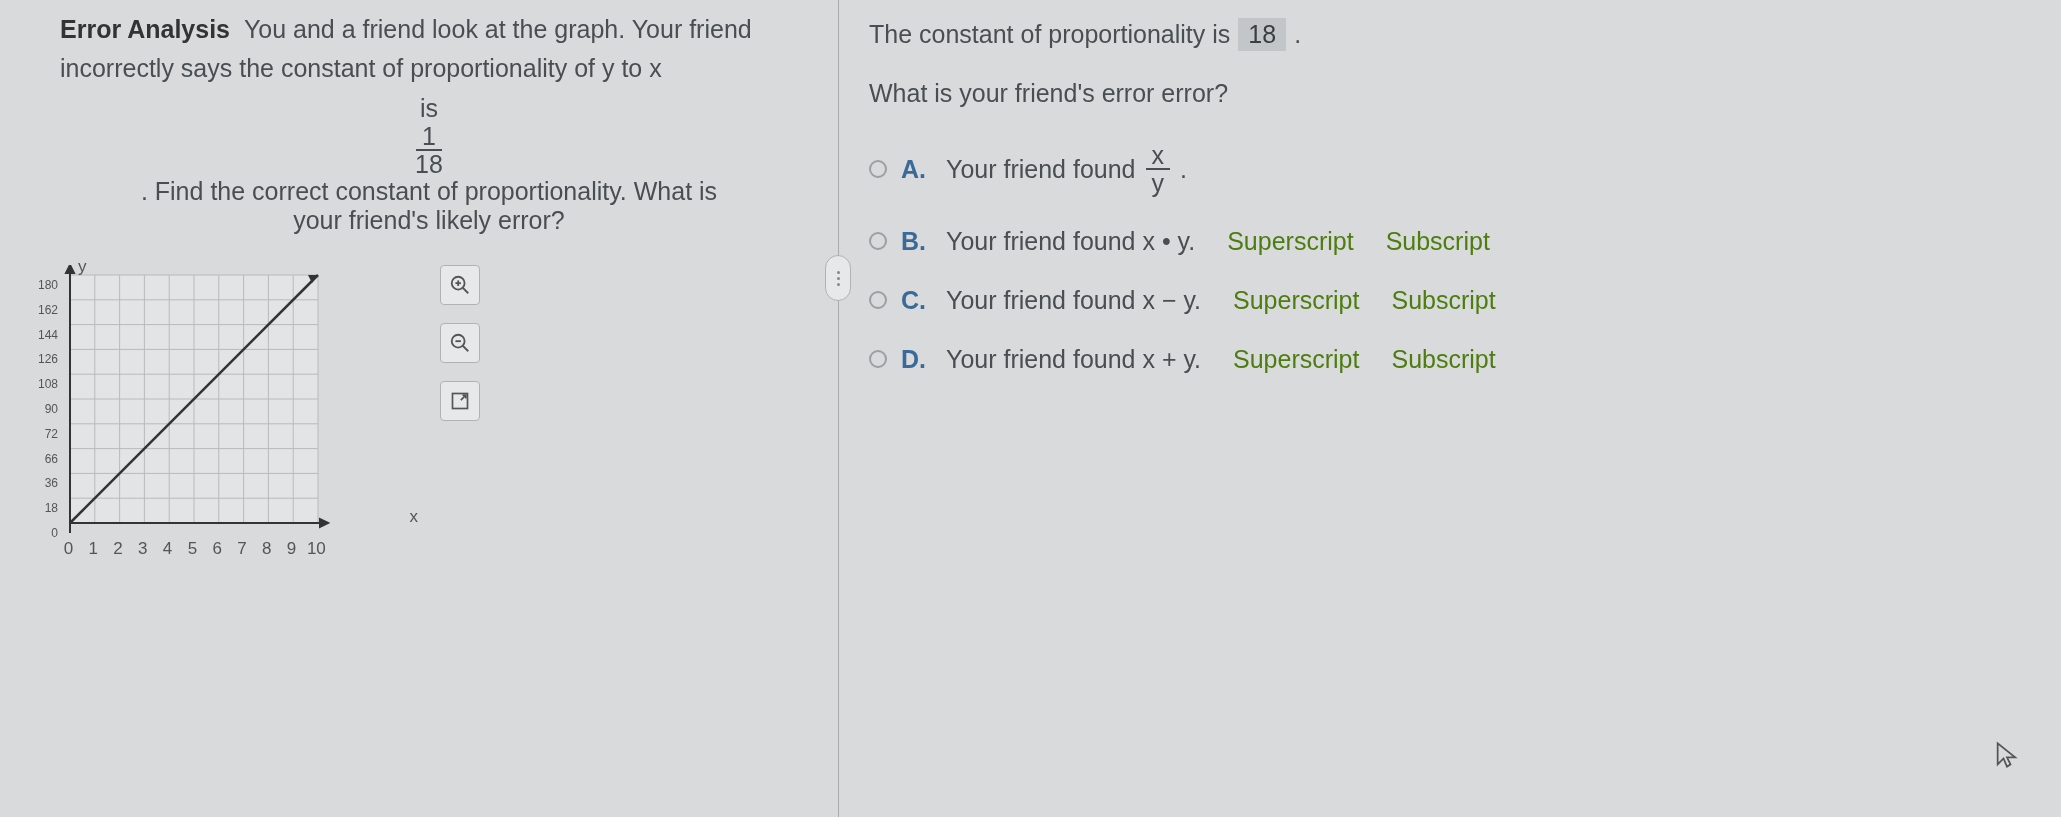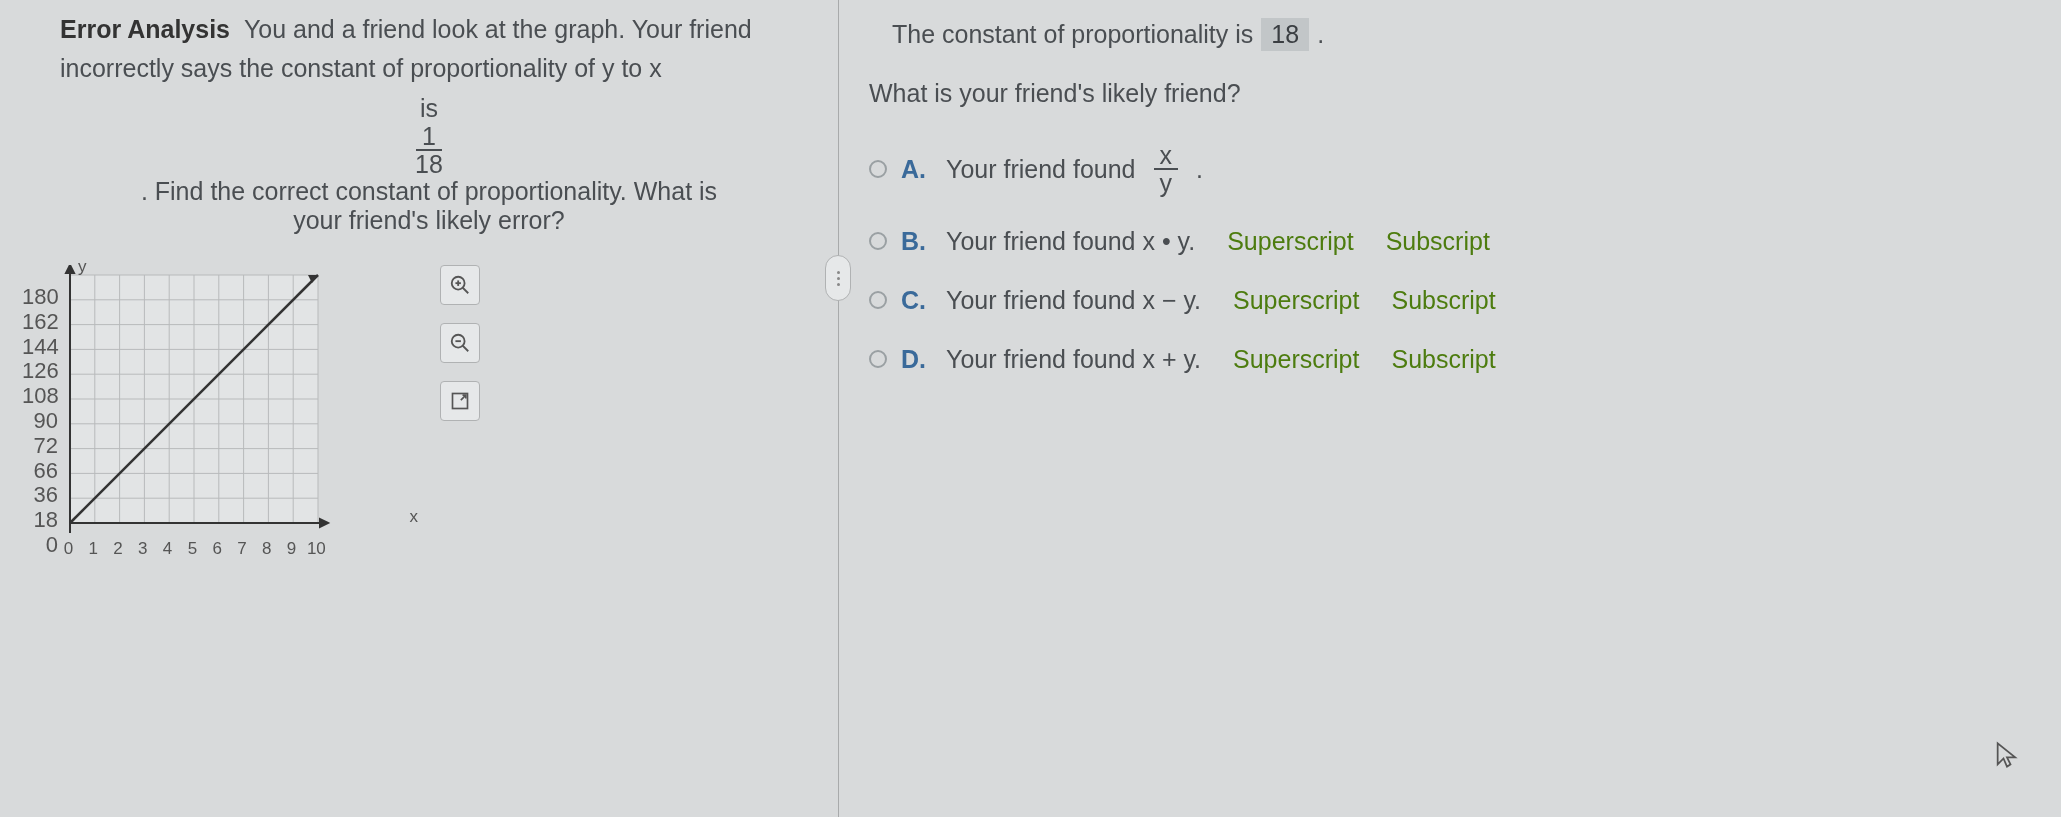--- a/index.html
+++ b/index.html
@@ -64,24 +64,24 @@
     display: flex;
     align-items: flex-start;
   }
   .chart-wrap {
     position: relative;
     width: 340px;
   }
   .y-label-col {
     position: absolute;
     left: -38px;
-    top: 20px;
+    top: 8px;
     width: 36px;
     text-align: right;
-    font-size: 22px;
+    font-size: 12px;
     color: #555;
   }
   .y-label-col div { height: 24.8px; line-height: 24.8px; }
   .axis-y-name {
     position: absolute;
     left: 18px;
     top: -8px;
     font-size: 17px;
     color: #555;
   }
@@ -113,38 +113,38 @@
     width: 40px; height: 40px;
     border: 1px solid #b0b2b3;
     border-radius: 4px;
     background: #e6e8e9;
     display: flex;
     align-items: center;
     justify-content: center;
     color: #555;
   }
   
-  .answer-line { display: flex; align-items: center; gap: 8px; margin-left: 23px; }
+  .answer-line { display: flex; align-items: center; gap: 8px; }
   .answer-box {
     background: #c2c6c8;
     padding: 2px 10px;
     color: #3a3e42;
     font-size: 25px;
   }
   .q2 { margin-top: 28px; }
   .choices { margin-top: 34px; display: flex; flex-direction: column; gap: 30px; }
   .choice { display: flex; align-items: center; gap: 14px; }
   .radio {
     width: 18px; height: 18px;
     border: 2px solid #9aa0a3;
     border-radius: 50%;
     flex-shrink: 0;
   }
   .choice-letter { color: #3a6a9a; font-weight: bold; margin-right: 6px; }
-  .choice-text { display: flex; align-items: center; gap: 12px; }
+  .choice-text { display: flex; align-items: center; gap: 4px; }
   .hint-btn {
     font-size: 25px;
     color: #4d7c0f;
     margin-left: 18px;
   }
   .cursor-icon {
     position: absolute;
     right: 40px;
     bottom: 40px;
     font-size: 32px;
@@ -270,21 +270,21 @@
       <span></span>
       <span></span>
   </div>
 
   <div class="answer-line">
     <span>The constant of proportionality is</span>
     <span class="answer-box">18</span>
     <span>.</span>
   </div>
 
-  <p class="q2">What is your friend's likely friend?</p>
+  <p class="q2">What is your friend's error error?</p>
 
   <div class="choices">
 
     <div class="choice">
       <span class="radio"></span>
       <span class="choice-letter">A.</span>
       <span class="choice-text">
         <span>Your friend found</span>
         <span class="frac">
           <span class="num">x</span>

